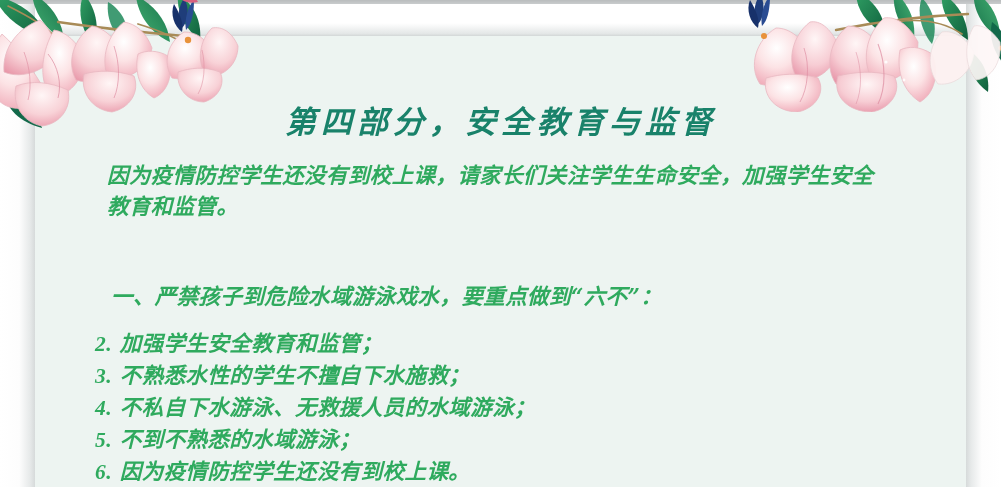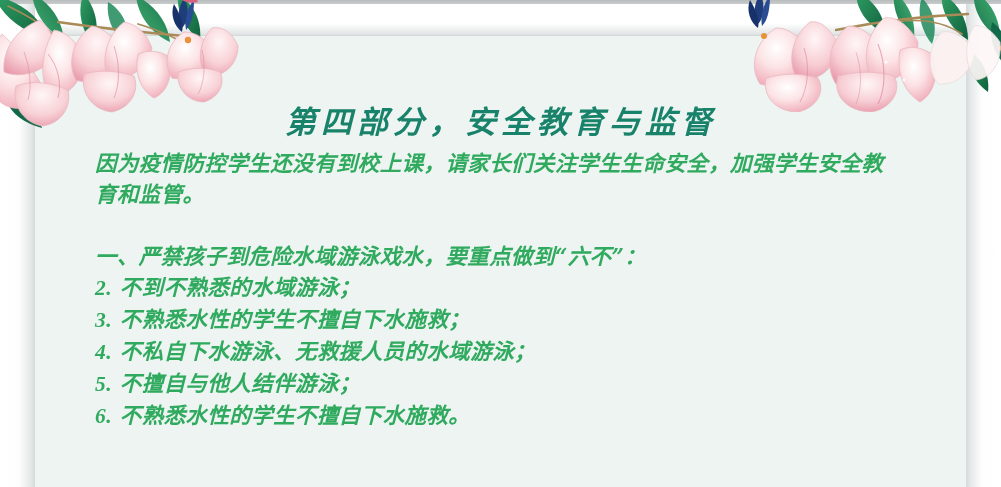--- a/index.html
+++ b/index.html
@@ -100,34 +100,34 @@
     left: 61px;
     top: 113px;
     width: 810px;
     font-family: "DejaVu Serif", "Liberation Serif", serif;
     font-size: 21.5px;
     font-weight: bold;
     line-height: 31px;
     color: #2faa5e;
   }
   .para {
-    margin: 0;
+    margin: 12px;
     text-indent: 0;
     letter-spacing: 0.4px;
   }
   .spacer {
     height: 31px;
   }
   .list-line {
     margin: 0;
     white-space: nowrap;
     letter-spacing: 0.4px;
   }
   .heading-line {
-    margin: 0;
+    margin: 16px;
     white-space: nowrap;
     letter-spacing: 0.4px;
   }
   .num {
     font-family: "Liberation Serif", "DejaVu Serif", serif;
   }
 
   
   .deco {
     position: absolute;
@@ -303,35 +303,35 @@
     <div class="body-block">
 
       <p class="para">因为疫情防控学生还没有到校上课，请家长们关注学生生命安全，加强学生安全教育和监管。</p>
 
       <div class="spacer"></div>
 
       <p class="heading-line">一、严禁孩子到危险水域游泳戏水，要重点做到“六不”：</p>
 
       <p class="list-line">
         <span class="num">2.</span>
-        <span>不到不熟悉的水域游泳；</span>
+        <span>加强学生安全教育和监管；</span>
       </p>
       <p class="list-line">
         <span class="num">3.</span>
         <span>不熟悉水性的学生不擅自下水施救；</span>
       </p>
       <p class="list-line">
         <span class="num">4.</span>
         <span>不私自下水游泳、无救援人员的水域游泳；</span>
       </p>
       <p class="list-line">
         <span class="num">5.</span>
-        <span>不擅自与他人结伴游泳；</span>
+        <span>不到不熟悉的水域游泳；</span>
       </p>
       <p class="list-line">
         <span class="num">6.</span>
-        <span>不熟悉水性的学生不擅自下水施救。</span>
+        <span>因为疫情防控学生还没有到校上课。</span>
       </p>
 
     </div>
   </div>
 
 </div>
 
 </body></html>

